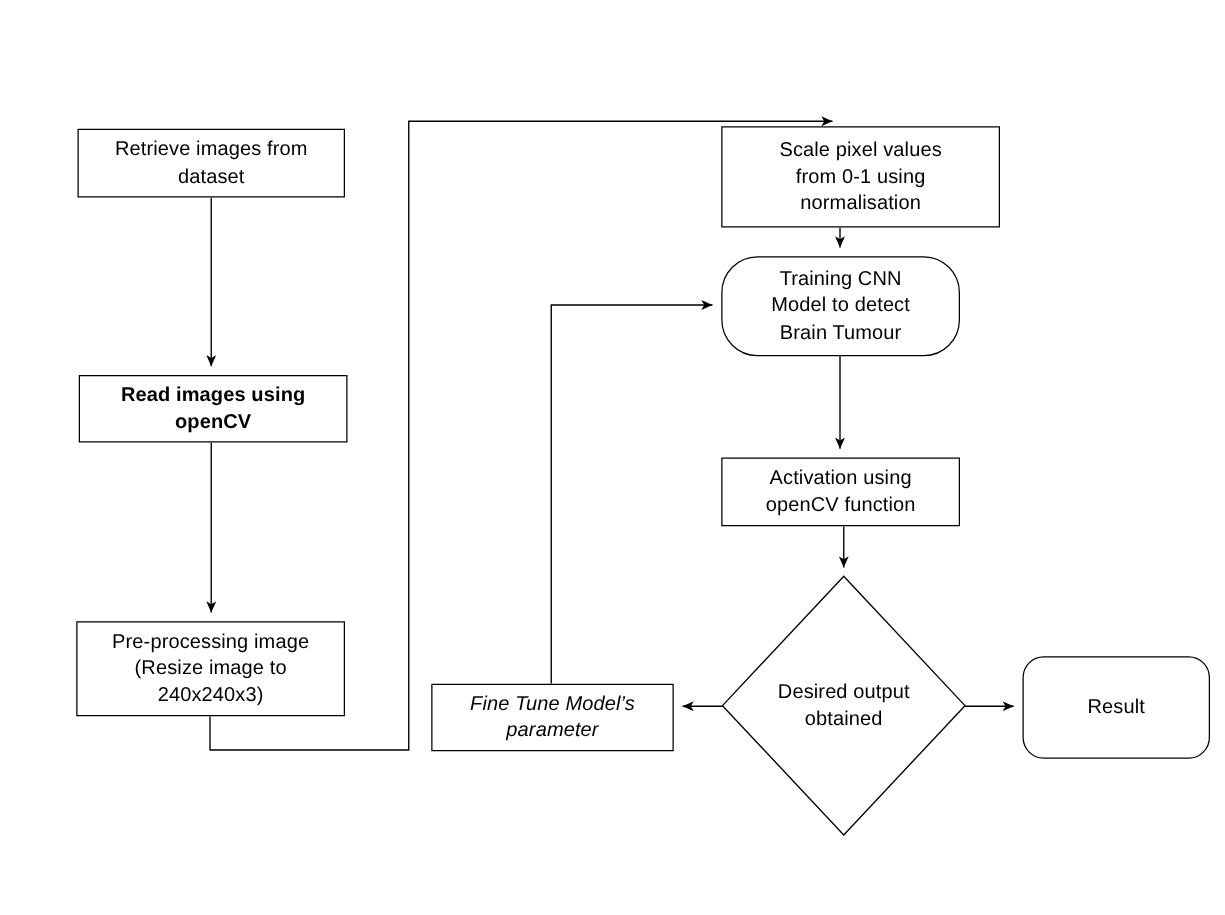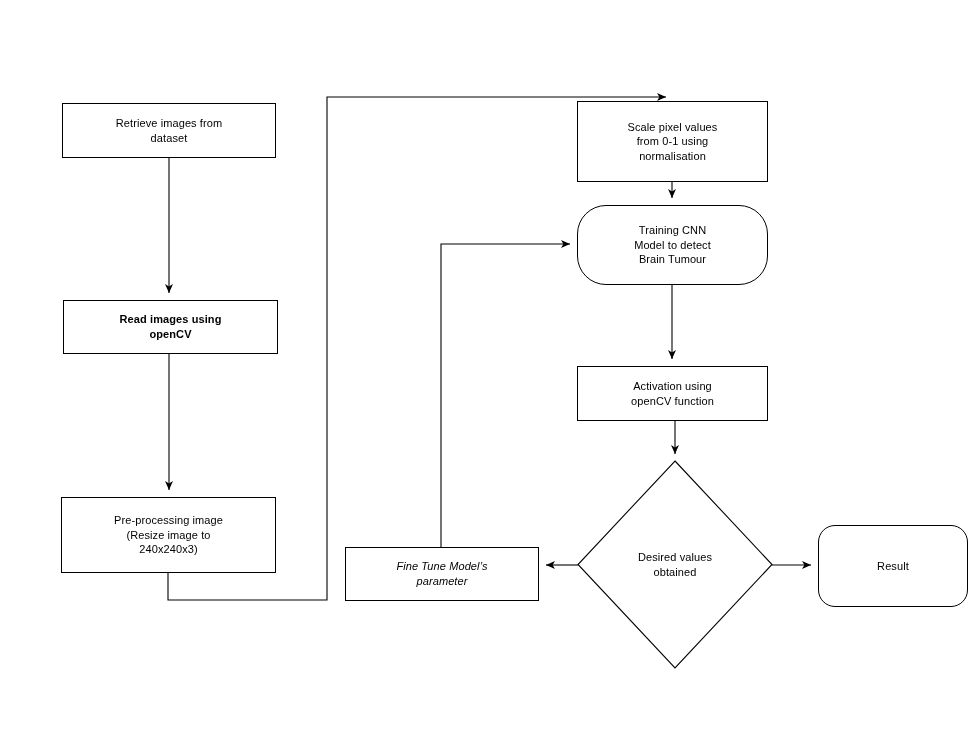--- a/index.html
+++ b/index.html
@@ -27,21 +27,21 @@
   }
   .node {
     position: absolute;
     box-sizing: border-box;
     display: flex;
     align-items: center;
     justify-content: center;
     text-align: center;
     color: #000000;
     font-family: "Liberation Sans", sans-serif;
-    font-size: 11px;
+    font-size: 16px;
     line-height: 1.33;
     white-space: pre-line;
     letter-spacing: 0.1px;
   }
   .node.box {
     border: 1px solid #000000;
     background: #ffffff;
   }
   .node.decision {
     border: none;
@@ -100,39 +100,39 @@
     <span class="label">Read images using
 openCV</span>
   </div>
 
   <div class="node box" style="left: 61px; top: 497px; width: 215px; height: 76px;">
     <span class="label">Pre-processing image
 (Resize image to
 240x240x3)</span>
   </div>
 
-  <div class="node box" style="left: 577px; top: 101px; width: 191px; height: 81px;">
+  <div class="node box" style="left: 577px; top: 101px; width: 223px; height: 81px;">
     <span class="label">Scale pixel values
 from 0-1 using
 normalisation</span>
   </div>
 
   <div class="node box" style="left: 577px; top: 205px; width: 191px; height: 80px; border-radius: 29px;">
     <span class="label">Training CNN
 Model to detect
 Brain Tumour</span>
   </div>
 
   <div class="node box" style="left: 577px; top: 366px; width: 191px; height: 55px;">
     <span class="label">Activation using
 openCV function</span>
   </div>
 
   <div class="node decision" style="left: 578px; top: 461px; width: 194px; height: 207px;">
-    <span class="label">Desired values
+    <span class="label">Desired output
 obtained</span>
   </div>
 
   <div class="node box" style="left: 345px; top: 547px; width: 194px; height: 54px; font-style: italic;">
     <span class="label">Fine Tune Model’s
 parameter</span>
   </div>
 
   <div class="node box" style="left: 818px; top: 525px; width: 150px; height: 82px; border-radius: 17px;">
     <span class="label">Result</span>

